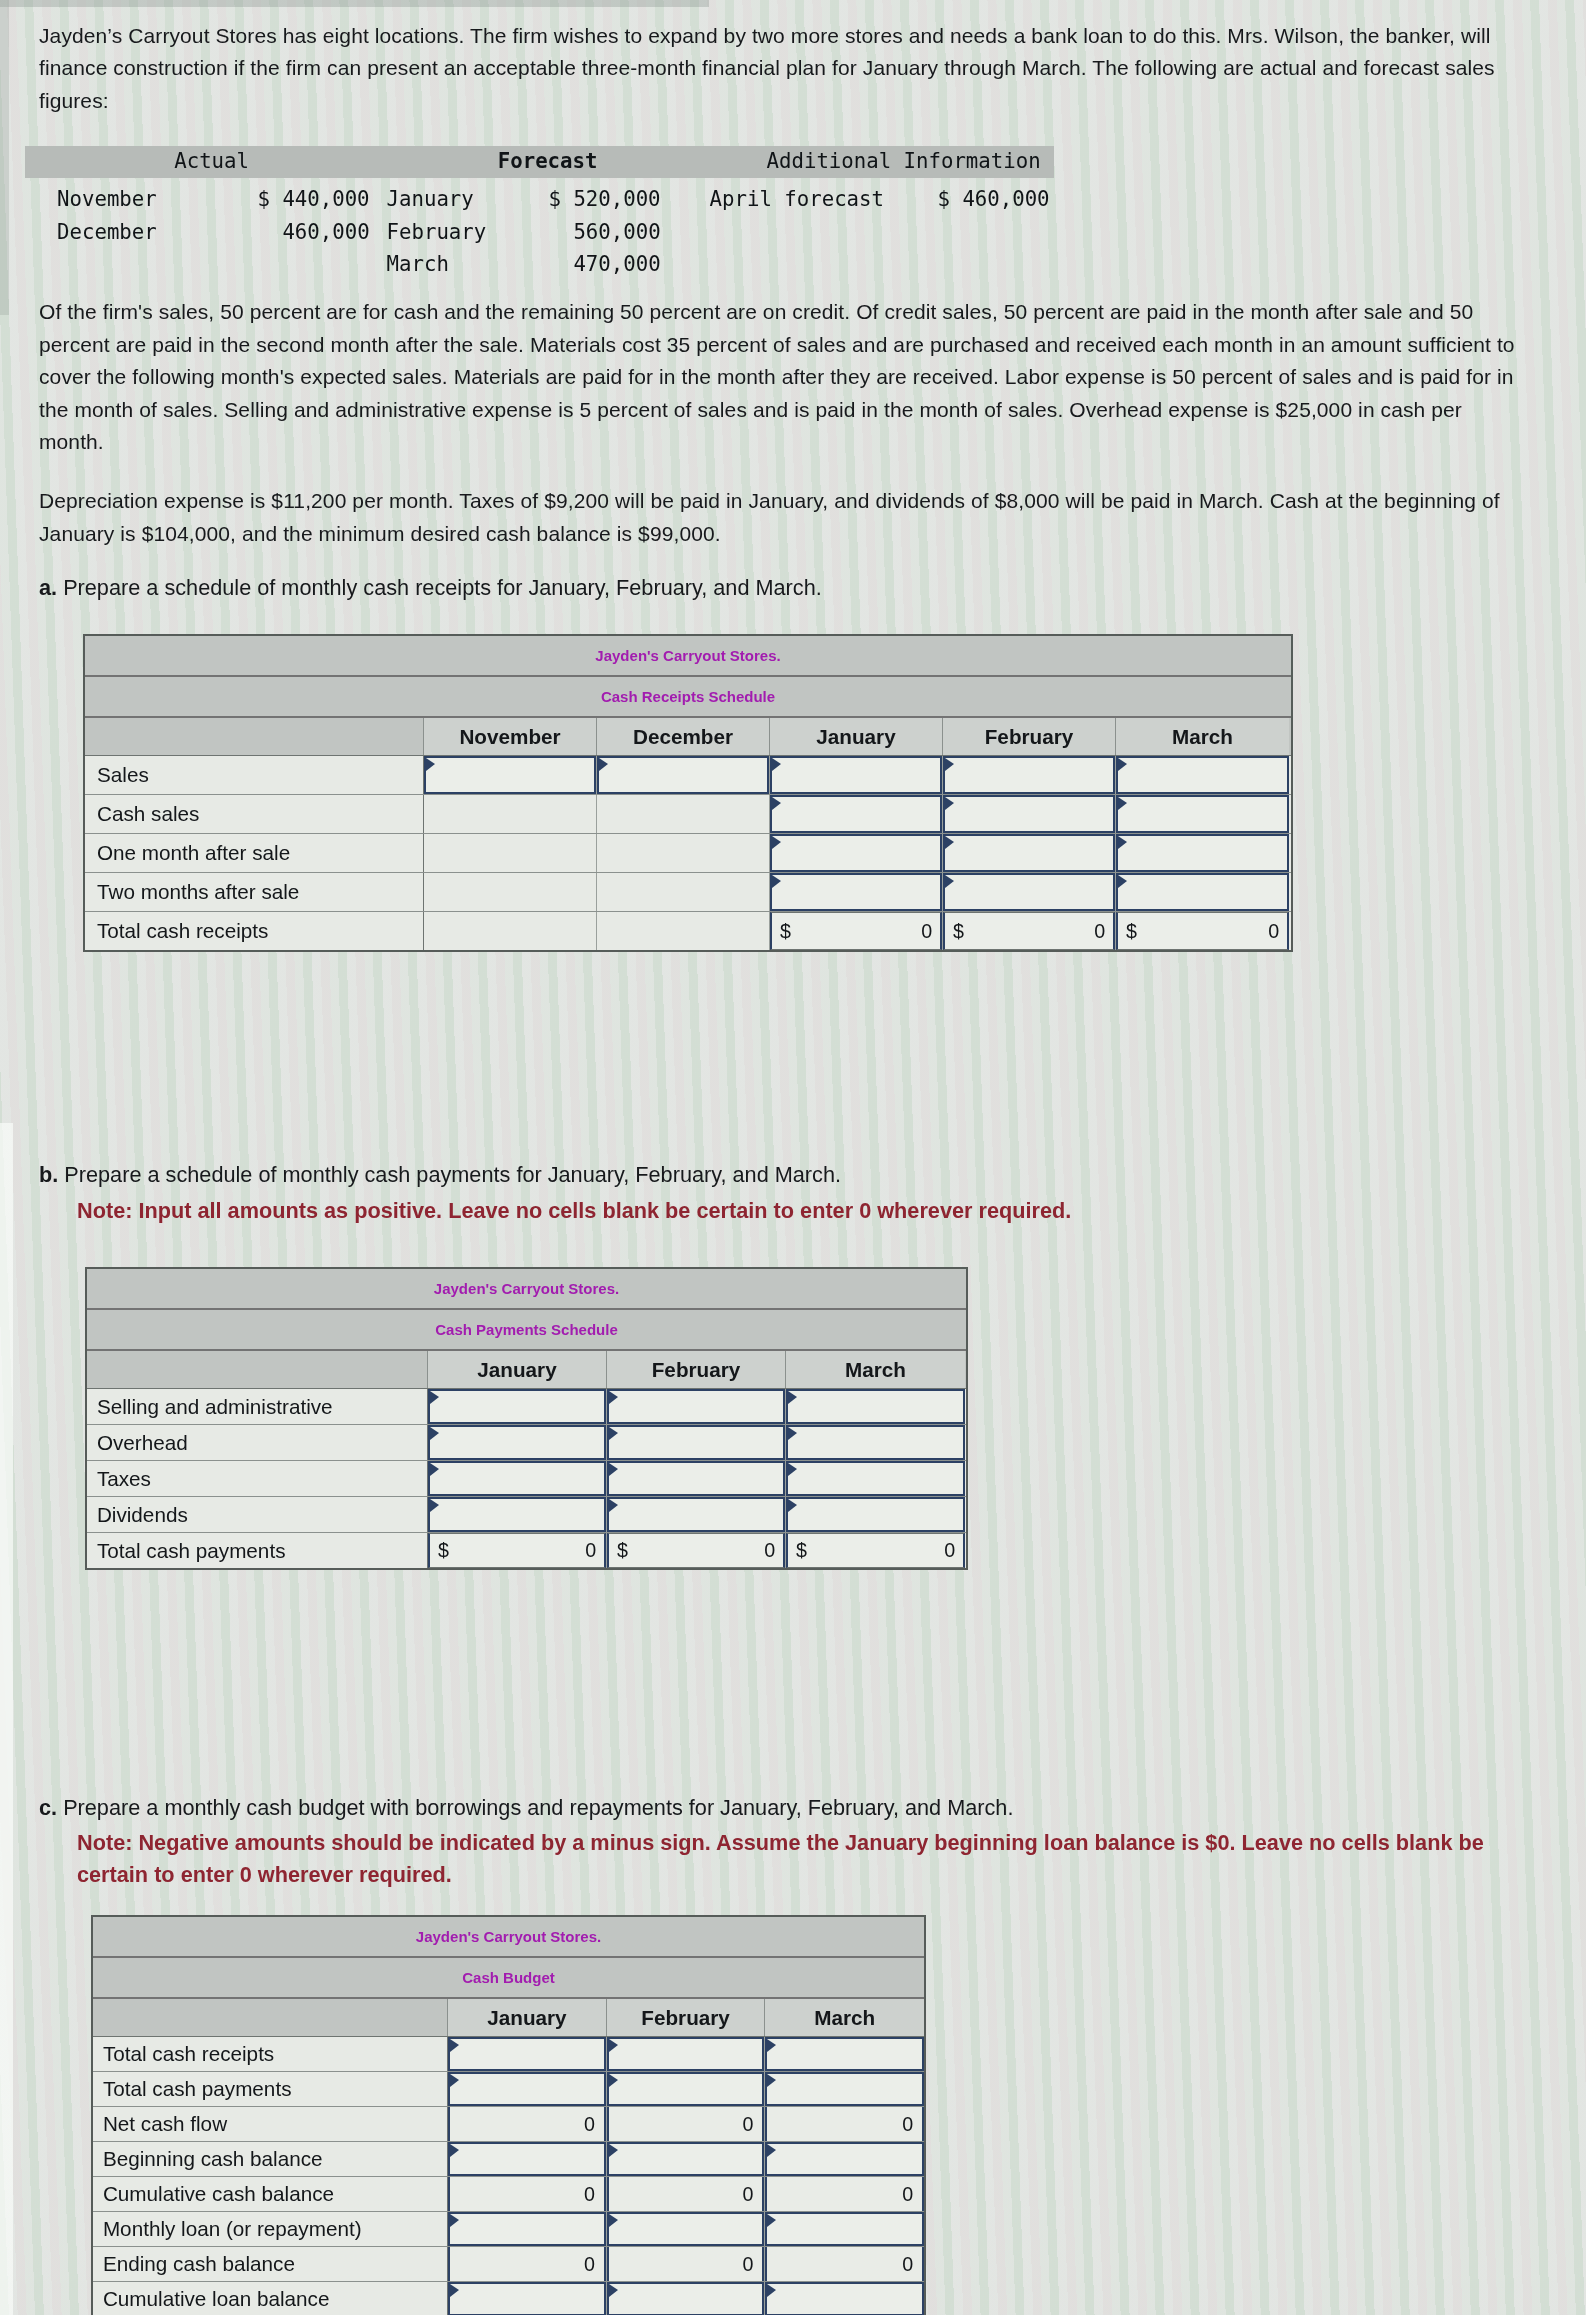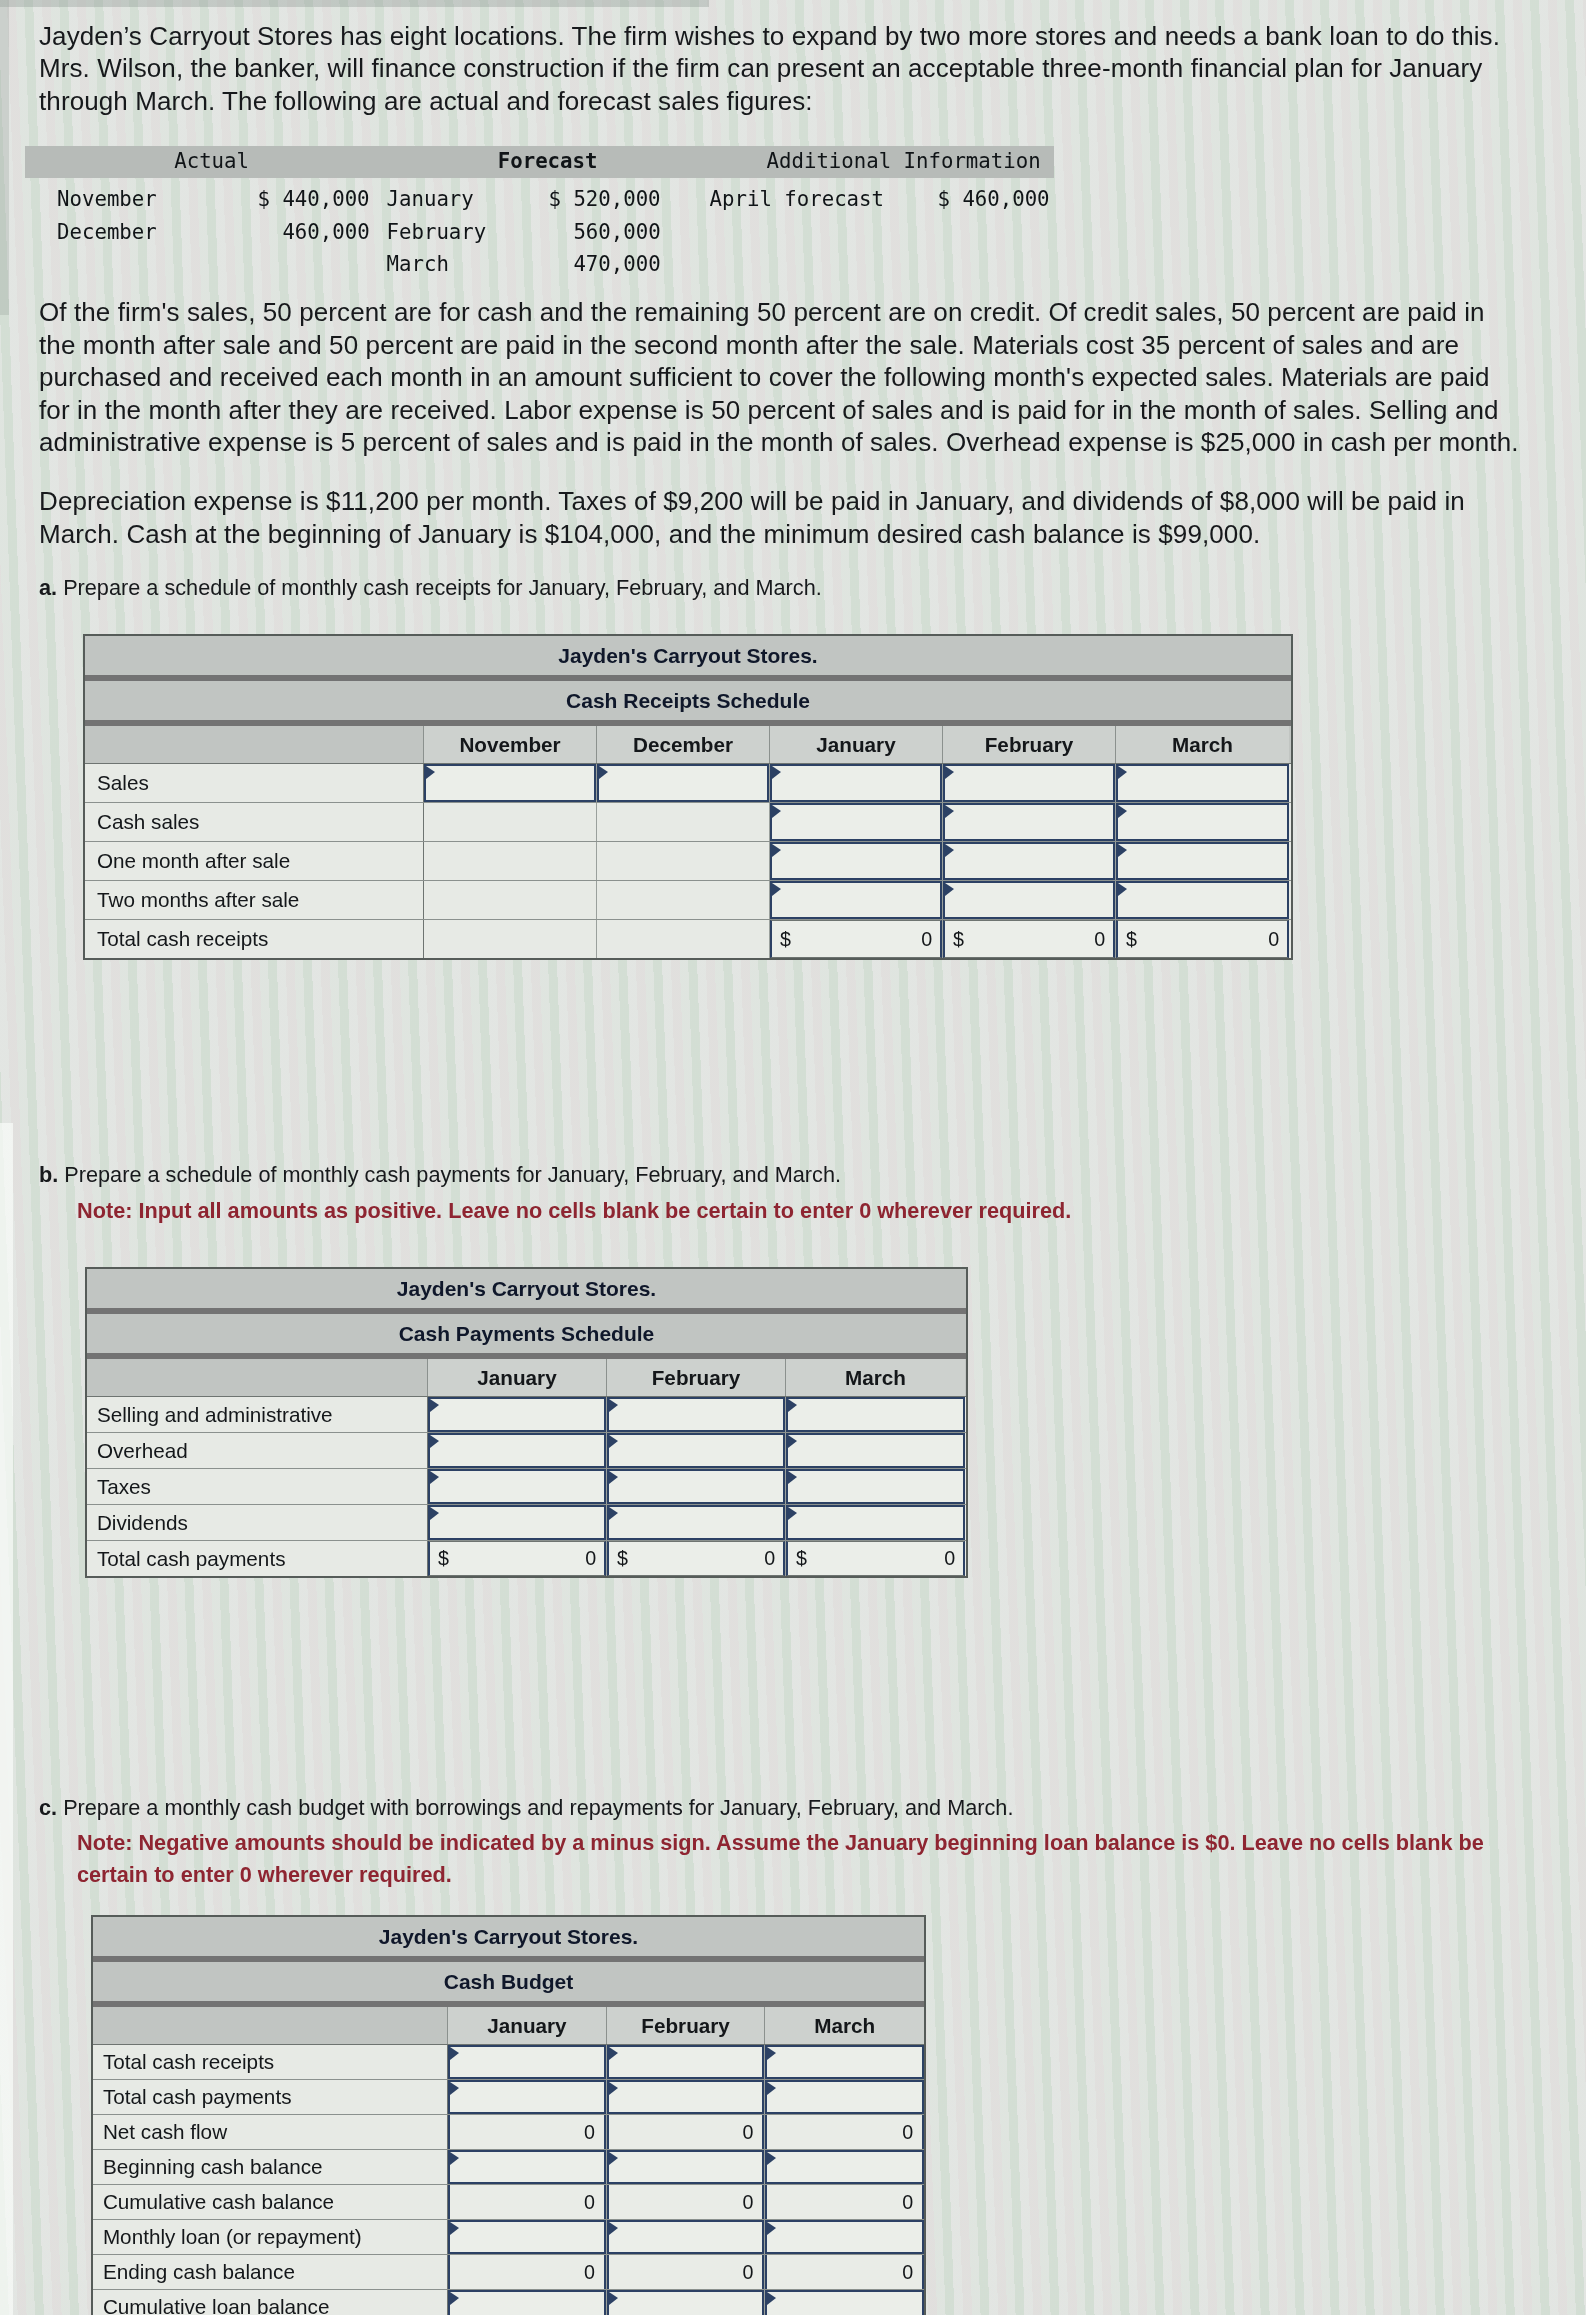--- a/index.html
+++ b/index.html
@@ -8,41 +8,41 @@
     font-family:"Liberation Sans",sans-serif;color:#17191c;
     background-color:#dfe3de;
     background-image:
       repeating-linear-gradient(88deg,
         rgba(151,193,162,0.16) 0 8.9px,
         rgba(242,237,242,0.20) 8.9px 17.7px,
         rgba(231,202,216,0.14) 17.7px 26.6px,
         rgba(226,233,227,0.20) 26.6px 35px);
   }
   .abs{position:absolute;}
-  .para{font-size:26px;line-height:32.5px;letter-spacing:0.1px;}
+  .para{font-size:21px;line-height:32.5px;letter-spacing:0.1px;}
   .edge-top{left:0;top:0;width:709px;height:6.9px;background:rgba(138,148,142,0.35);}
   .edge-left{left:0;top:0;width:8.9px;height:315px;background:rgba(150,158,152,0.30);}
   .edge-white{left:0;top:1123px;width:12.8px;height:1193px;background:rgba(250,252,250,0.70);}
 
   
   .salesfig{left:24.6px;top:146px;width:1029px;height:140px;font-family:"DejaVu Sans Mono",monospace;font-size:20.7px;color:#101417;}
   .sf-bar{position:absolute;left:0;top:0;width:1029px;height:31.5px;background:#b7bbb8;}
   .sf-h{position:absolute;top:3px;text-align:center;font-size:20.7px;}
   .sf-cell{position:absolute;height:32.5px;line-height:32.5px;white-space:nowrap;}
   .sf-r{text-align:right;}
 
   
   .sec .lbl{font-weight:bold;}
   .sec{font-size:21.7px;}
   .note{font-size:21.7px;line-height:31.5px;font-weight:bold;color:#8e2531;}
 
   
   .fintable{background:#e7eae5;border:2px solid #565c59;box-sizing:content-box;}
-  .ft-title{background:#c1c5c2;border-bottom:6px solid #737373;display:flex;align-items:center;justify-content:center;
-            font-weight:bold;font-size:21px;color:#0f172a;}
+  .ft-title{background:#c1c5c2;border-bottom:2px solid #737373;display:flex;align-items:center;justify-content:center;
+            font-weight:bold;font-size:15px;color:#a21caf;}
   .ft-colhdr{display:flex;border-bottom:1px solid #6e7471;background:#c1c5c2;}
   .ft-spacer{box-sizing:border-box;border-right:1px solid #8b918e;}
   .ft-mh{box-sizing:border-box;border-right:1px solid #8b918e;background:#cdd1ce;display:flex;align-items:center;justify-content:center;
          font-weight:bold;font-size:20.7px;color:#14171a;}
   .ft-mh:last-child{border-right:none;}
   .ft-row{display:flex;border-bottom:1px solid #8b918e;}
   .ft-row:last-child{border-bottom:none;}
   .ft-label{box-sizing:border-box;border-right:1px solid #6e7471;display:flex;align-items:center;
             padding-left:9.9px;font-size:20.7px;color:#14171a;white-space:nowrap;}
   .ft-label.ind{padding-left:33px;}

